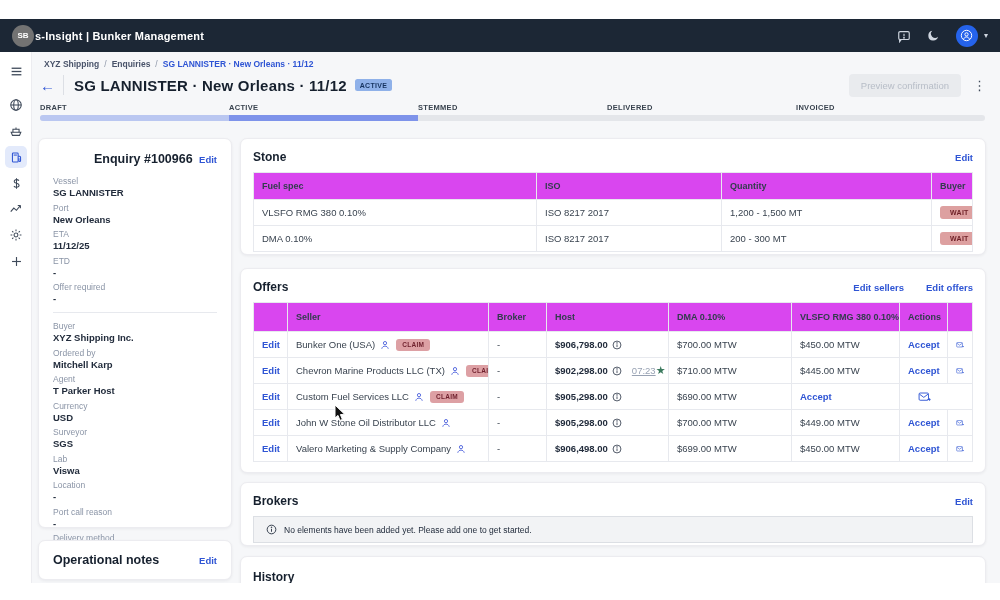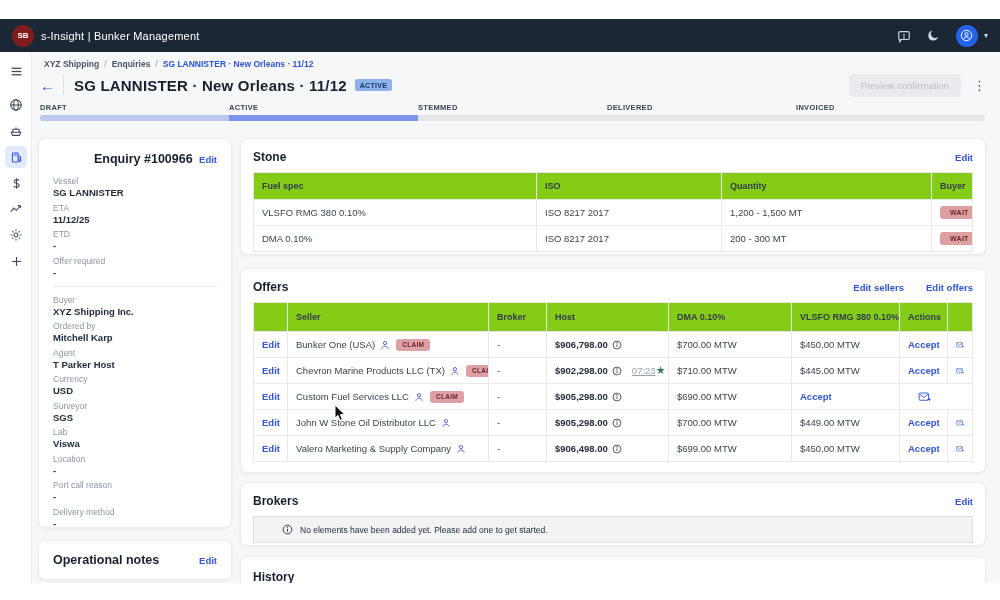--- a/index.html
+++ b/index.html
@@ -3,23 +3,23 @@
 <meta charset="utf-8">
 <style>
   * { margin:0; padding:0; box-sizing:border-box; }
   html,body { background:#fff; }
   body { font-family:"Liberation Sans", sans-serif; color:#2a3342; }
   .frame { position:relative; width:1000px; height:600px; background:#fff; overflow:hidden; }
 
   
   .navbar { position:absolute; left:0; top:19px; width:1000px; height:33px; background:#1c2735;
             display:flex; align-items:center; padding:0 12px; }
-  .nav-logo { width:22px; height:22px; border-radius:50%; background:#7f1d1d; color:#fff;
+  .nav-logo { width:22px; height:22px; border-radius:50%; background:#737373; color:#fff;
               font-size:8px; font-weight:bold; display:flex; align-items:center; justify-content:center; }
-  .nav-title { color:#fff; font-size:11px; font-weight:normal; margin-left:7px; letter-spacing:.2px; }
+  .nav-title { color:#fff; font-size:11px; font-weight:bold; margin-left:1px; letter-spacing:.2px; }
   .nav-right { margin-left:auto; display:flex; align-items:center; gap:16px; }
   .nav-ic { color:#cfd6e0; display:flex; align-items:center; }
   .nav-avatar { width:22px; height:22px; border-radius:50%; background:#2563eb; display:flex;
                 align-items:center; justify-content:center; }
   .nav-caret { color:#cfd6e0; font-size:8px; margin-left:-10px; }
 
   
   .app { position:absolute; left:0; top:52px; width:1000px; height:531px; background:#f6f7f9; overflow:hidden; }
   .rail { position:absolute; left:0; top:0; width:32px; height:531px; background:#fff; border-right:1px solid #ececf0; }
   .rail-ic { width:32px; height:26px; display:flex; align-items:center; justify-content:center; color:#3f4a5a; }
@@ -73,21 +73,21 @@
   
   .order-card { left:240px; top:86px; width:746px; height:117px; }
   .offers-card { left:240px; top:216px; width:746px; height:205px; }
   .brokers-card { left:240px; top:430px; width:746px; height:64px; }
   .history-card { left:240px; top:504px; width:746px; height:60px; }
   .history-card .card-head { padding-top:13px; }
 
   
   .table { margin:0 12px; border:1px solid #e7e9ee; border-bottom:none; font-size:9.5px; }
   .trow { display:grid; border-bottom:1px solid #e7e9ee; align-items:center; background:#fff; }
-  .trow.head { background:#84cc16; font-weight:bold; color:#323c4d; font-size:9px; }
+  .trow.head { background:#d946ef; font-weight:bold; color:#323c4d; font-size:9px; }
   .trow > div { padding:6px 8px; height:100%; display:flex; align-items:center; border-right:1px solid #e7e9ee; overflow:hidden; white-space:nowrap; }
   .trow > div:last-child { border-right:none; }
   .order-grid { grid-template-columns:283px 185px 210px auto; }
   .order-grid > div { height:25px; }
   .trow.head.order-grid > div { height:26px; }
   .offers-grid { grid-template-columns:34px 201px 58px 122px 123px 108px 48px auto; }
   .offers-grid > div { height:25px; padding:4px 8px; }
   .trow.head.offers-grid > div { height:28px; }
 
   .wait-badge { background:#dda0a0; color:#6e1f26; font-size:7px; font-weight:bold; letter-spacing:.3px;
@@ -98,21 +98,21 @@
   .timer { color:#98a2b3; margin-left:10px;text-decoration:underline; }
   .star { color:#3c7a5e; font-size:11px; margin-left:auto; }
   .person-ic { margin-left:5px; color:#5b6ee0; flex:none; }
   .info-ic { margin-left:4px; color:#3a4454; flex:none; }
   .cell-val { color:#39434f; }
   .accept-cell a { font-size:9.5px; }
   .mail-cell { justify-content:center; color:#2f55d4; }
 
   
   .empty-box { margin:0 12px; background:#f2f3f5; border:1px solid #dcdfe4; border-radius:0;
-               display:flex; align-items:center; gap:7px; padding:7px 28px; font-size:8.5px; color:#222c3c; }
+               display:flex; align-items:center; gap:7px; padding:7px 12px; font-size:8.5px; color:#222c3c; }
 
   
   .cursor { position:absolute; left:334px; top:352px; z-index:50; }
 </style>
 </head>
 <body>
 
 <div class="frame">
 
   <div class="navbar">
@@ -232,20 +232,24 @@
         <span class="card-title">Enquiry #100966</span>
         <span class="head-links">
             <a class="link">Edit</a>
           </span>
       </div>
       <div class="field">
           <div class="f-label">Vessel</div>
           <div class="f-value">SG LANNISTER</div>
         </div>
       <div class="field">
+          <div class="f-label">Port</div>
+          <div class="f-value">New Orleans</div>
+        </div>
+      <div class="field">
           <div class="f-label">ETA</div>
           <div class="f-value">11/12/25</div>
         </div>
       <div class="field">
           <div class="f-label">ETD</div>
           <div class="f-value">-</div>
         </div>
       <div class="field">
           <div class="f-label">Offer required</div>
           <div class="f-value">-</div>

